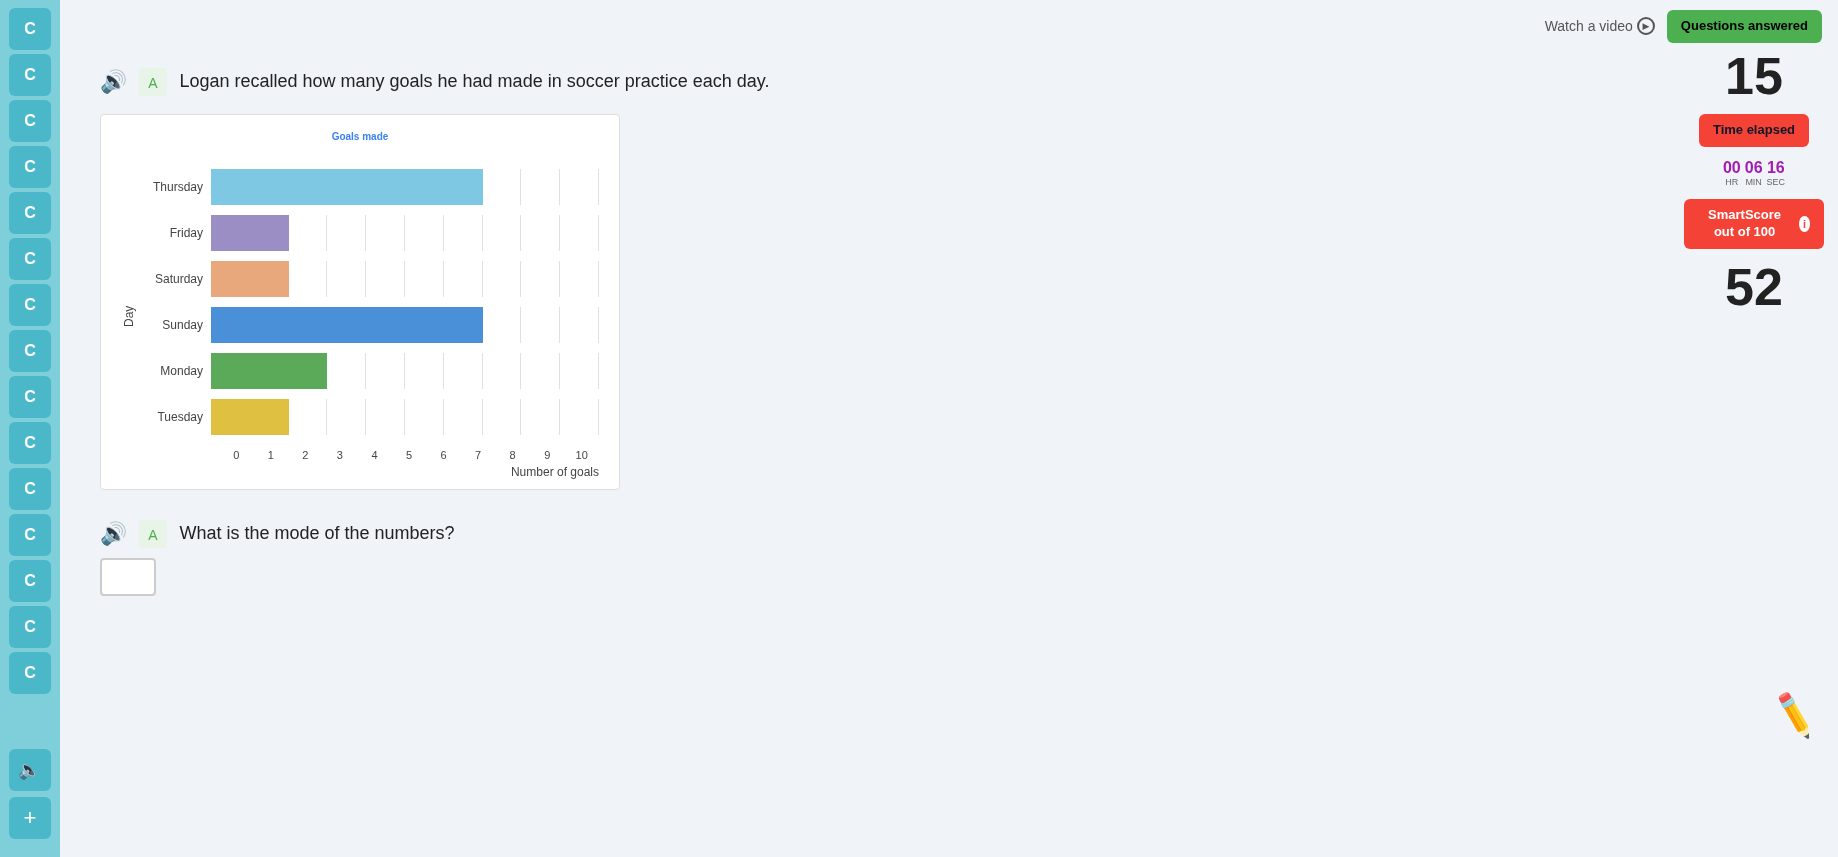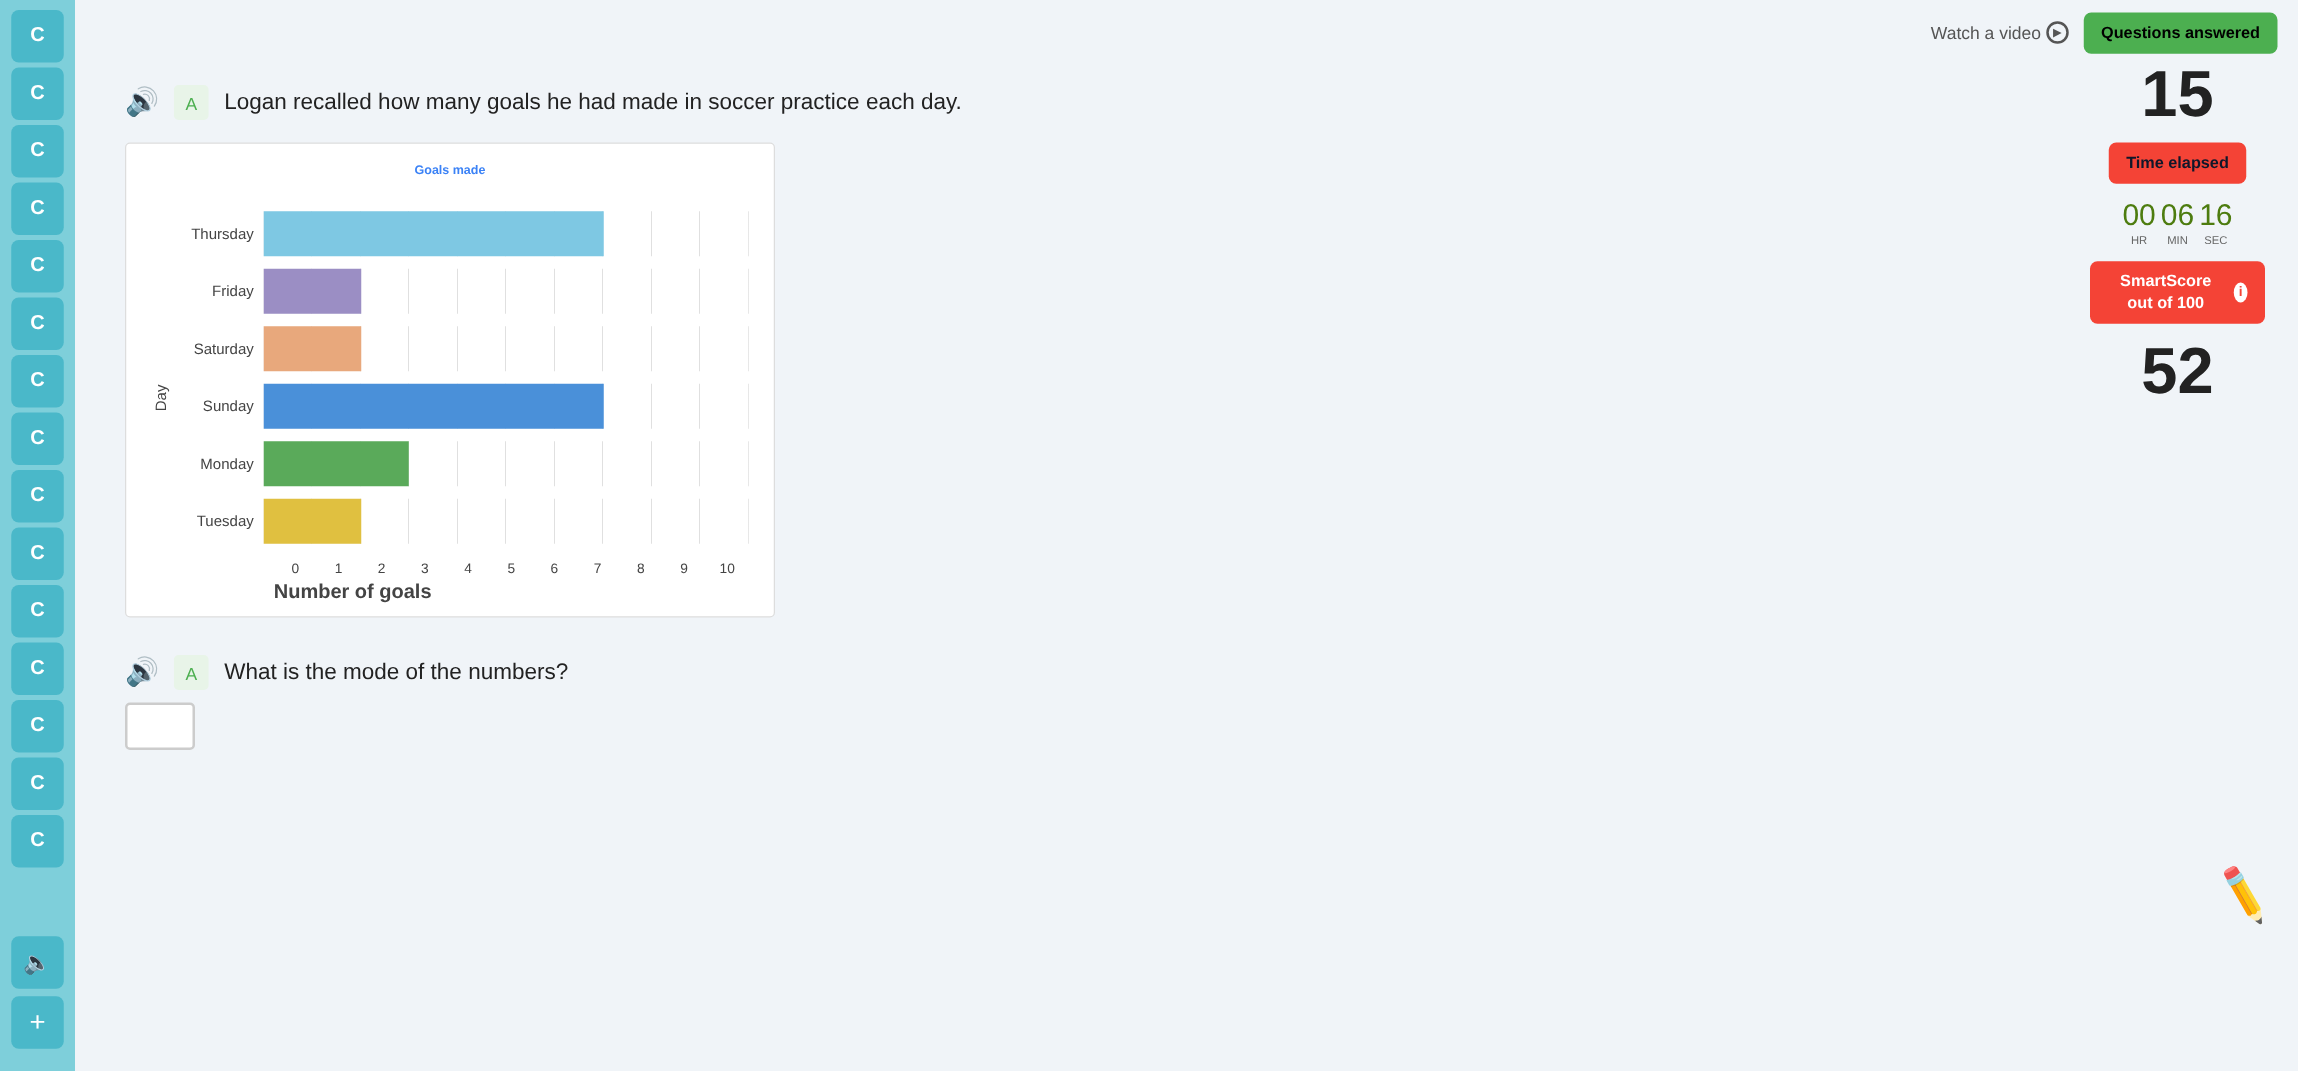--- a/index.html
+++ b/index.html
@@ -228,32 +228,32 @@
       margin-left: 76px;
       margin-top: 4px;
     }
     .x-tick {
       flex: 1;
       text-align: center;
       font-size: 11px;
       color: #444;
     }
     .x-axis-label {
-      text-align: left;
-      font-size: 16px;
-      font-weight: bold;
+      text-align: right;
+      font-size: 12px;
+      font-weight: normal;
       color: #444;
       margin-top: 4px;
       margin-left: 76px;
     }
 
     
     .right-panel {
       position: absolute;
-      right: 16px;
+      right: 4px;
       top: 0;
       width: 160px;
       display: flex;
       flex-direction: column;
       align-items: center;
       padding: 50px 10px 10px 10px;
       gap: 12px;
     }
     .score-number {
       font-size: 52px;
@@ -277,23 +277,23 @@
       display: flex;
       gap: 4px;
       align-items: flex-start;
     }
     .timer-unit {
       display: flex;
       flex-direction: column;
       align-items: center;
     }
     .timer-value {
-      font-size: 24px;
-      font-weight: normal;
-      color: #4d7c0f;
+      font-size: 16px;
+      font-weight: bold;
+      color: #a21caf;
     }
     .timer-label {
       font-size: 9px;
       color: #666;
     }
     .smart-score-btn {
       background: #f44336;
       color: white;
       border-radius: 6px;
       padding: 8px 14px;

